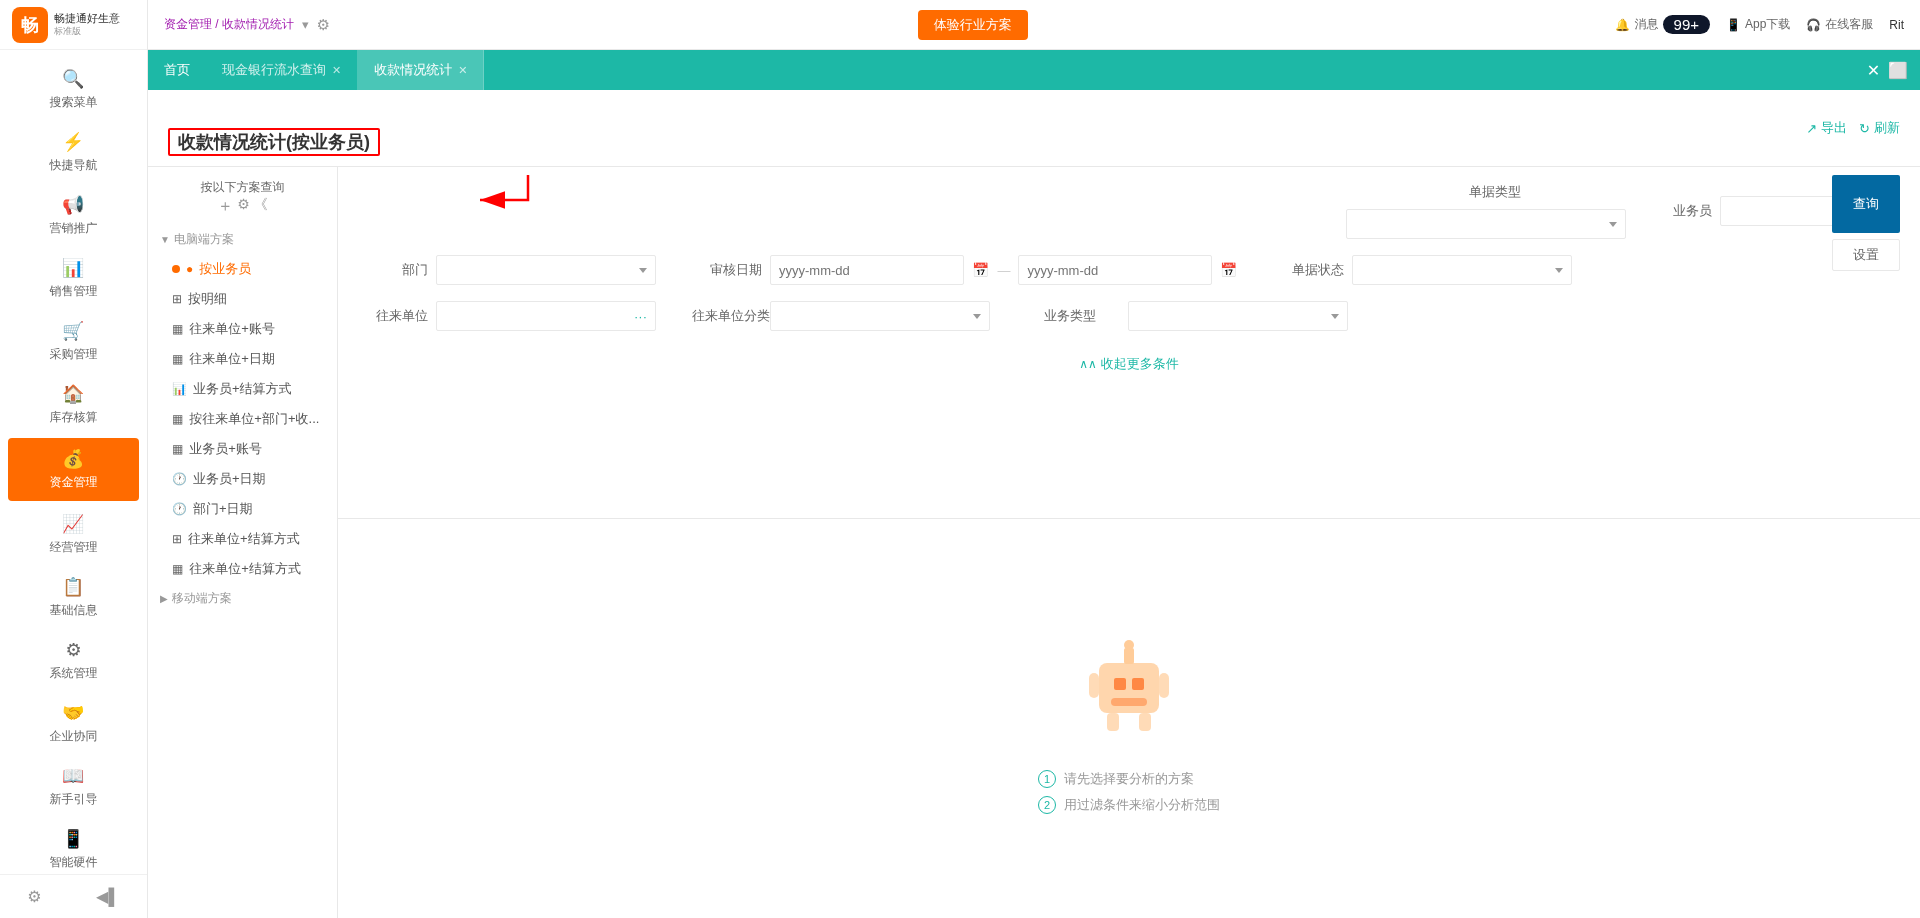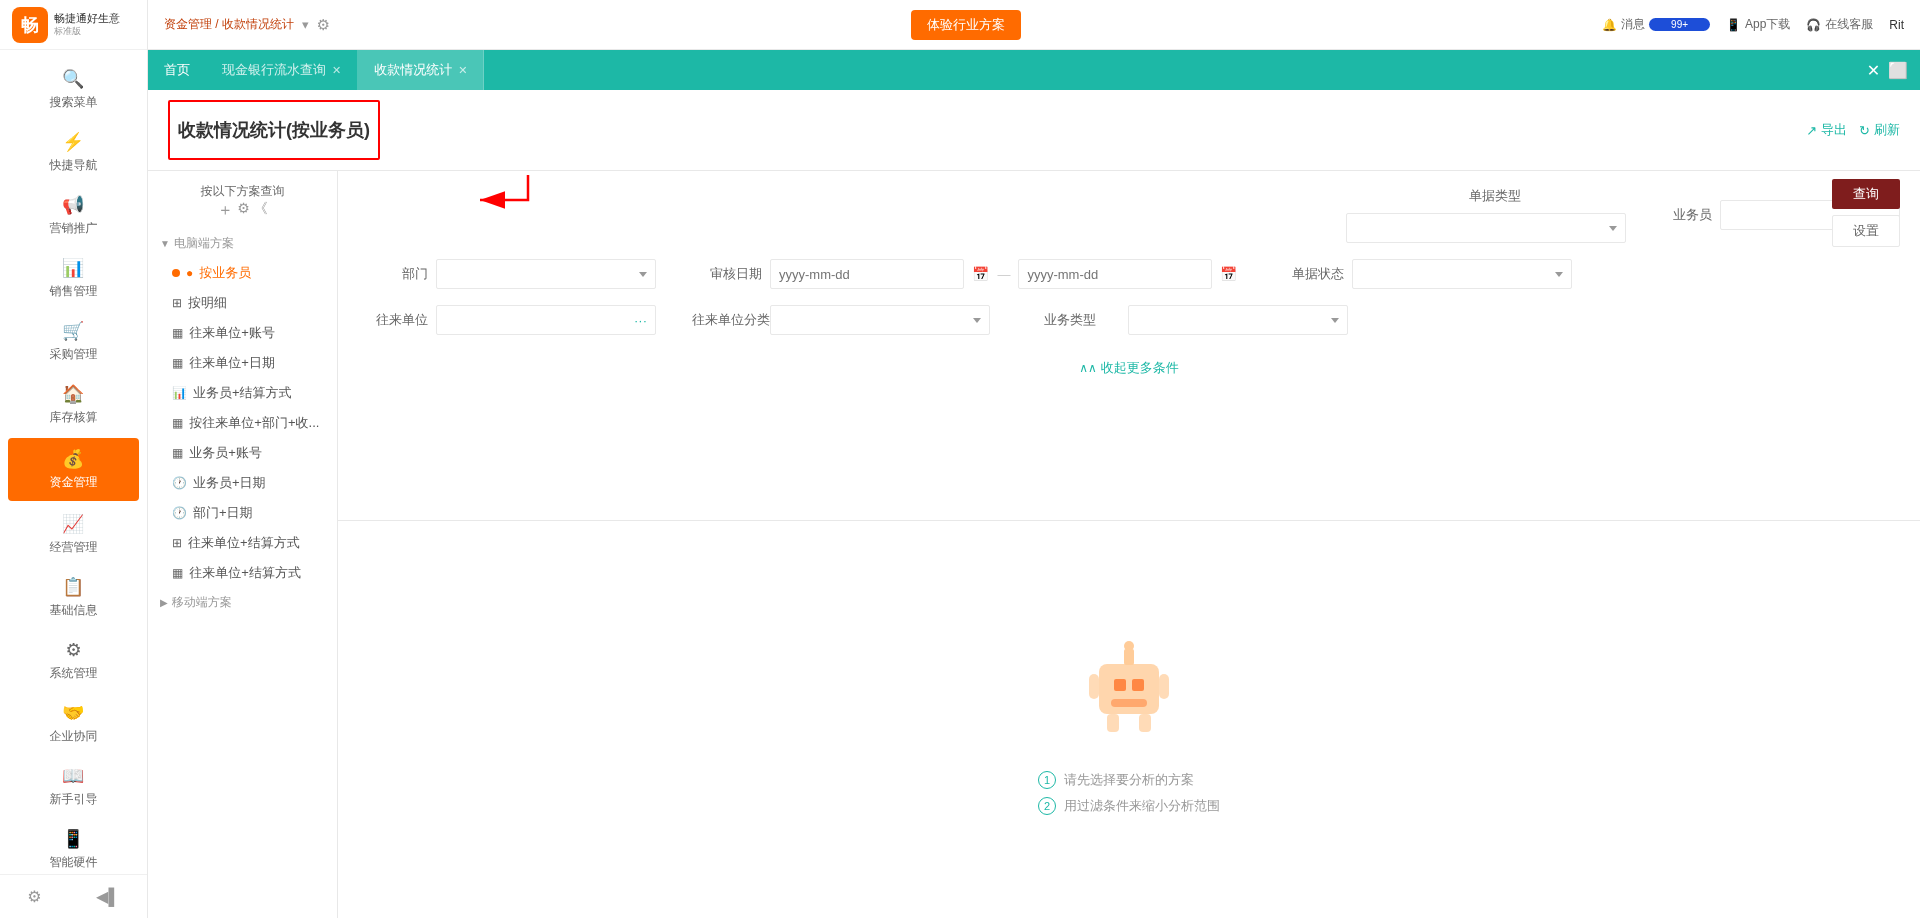--- a/index.html
+++ b/index.html
@@ -14,40 +14,40 @@
     .sidebar-nav { flex: 1; overflow-y: auto; padding: 8px 0; }
     .nav-item { display: flex; flex-direction: column; align-items: center; padding: 10px 0; cursor: pointer; color: #666; font-size: 12px; gap: 4px; }
     .nav-item .nav-icon { font-size: 18px; }
     .nav-item.active-bg { background: #ff6b00; color: white; border-radius: 4px; margin: 2px 8px; }
     .sidebar-bottom { padding: 12px 0; border-top: 1px solid #f0f0f0; display: flex; justify-content: space-around; align-items: center; }
     .sidebar-bottom-icon { color: #999; font-size: 16px; cursor: pointer; }
 
     
     .top-header { height: 50px; background: #fff; display: flex; align-items: center; justify-content: space-between; padding: 0 16px; border-bottom: 1px solid #e8e8e8; }
     .header-left { display: flex; align-items: center; gap: 8px; }
-    .breadcrumb-item { color: #c2410c; font-size: 12px; }
+    .breadcrumb-item { color: #a21caf; font-size: 12px; }
     .header-center { }
     .trial-btn { background: #ff6b00; color: white; border: none; padding: 6px 16px; border-radius: 4px; cursor: pointer; font-size: 13px; }
     .header-right { display: flex; align-items: center; gap: 16px; font-size: 12px; color: #666; }
     .msg-badge { position: relative; display: flex; align-items: center; gap: 4px; cursor: pointer; }
     .header-right-item { display: flex; align-items: center; gap: 4px; cursor: pointer; color: #666; }
 
     
     .tab-bar { height: 40px; background: #1db8a6; display: flex; align-items: center; padding: 0 0; }
     .tab-item { height: 40px; display: flex; align-items: center; padding: 0 16px; font-size: 13px; cursor: pointer; color: rgba(255,255,255,0.8); gap: 6px; border-right: 1px solid rgba(255,255,255,0.2); }
     .tab-item.active { background: rgba(255,255,255,0.2); color: white; }
     .tab-item .tab-close { font-size: 11px; color: rgba(255,255,255,0.7); cursor: pointer; }
     .tab-home { color: white; padding: 0 16px; font-size: 13px; cursor: pointer; }
     .tab-bar-right { margin-left: auto; display: flex; align-items: center; gap: 8px; padding-right: 12px; }
     .tab-bar-btn { color: white; font-size: 16px; cursor: pointer; }
 
     
     .page-area { flex: 1; display: flex; flex-direction: column; background: #f5f5f5; }
     .page-header { background: white; padding: 10px 20px; display: flex; align-items: center; justify-content: space-between; border-bottom: 1px solid #e8e8e8; }
-    .page-title { font-size: 18px; font-weight: bold; color: #333; border: 2px solid #ff4444; padding: 16px 8px; border-radius: 2px; }
+    .page-title { font-size: 18px; font-weight: bold; color: #333; border: 2px solid #ff4444; padding: 0 8px; border-radius: 2px; margin-top: 28px; }
     .page-actions { display: flex; gap: 12px; align-items: center; }
     .action-btn { display: flex; align-items: center; gap: 4px; color: #1db8a6; font-size: 13px; cursor: pointer; }
 
     
     .content-area { flex: 1; display: flex; overflow: hidden; }
 
     
     .left-panel { width: 190px; background: white; border-right: 1px solid #e8e8e8; padding: 12px 0; flex-shrink: 0; }
     .panel-header { display: flex; align-items: center; justify-content: flex-end; padding: 0 12px 8px; flex-direction: column; }
     .panel-title { font-size: 12px; color: #666; }
@@ -67,21 +67,21 @@
     .date-tabs { display: flex; gap: 0; border: 1px solid #e8e8e8; border-radius: 2px; overflow: hidden; }
     .date-tab { padding: 3px 8px; font-size: 12px; cursor: pointer; color: #666; border-right: 1px solid #e8e8e8; background: white; }
     .date-tab:last-child { border-right: none; }
     .date-tab.active { background: #ff6b00; color: white; }
     .date-range { display: flex; align-items: center; gap: 4px; font-size: 12px; color: #666; margin-left: 4px; }
     .filter-select { min-width: 200px; height: 30px; border: 1px solid #e8e8e8; border-radius: 2px; display: flex; align-items: center; justify-content: space-between; padding: 0 8px; cursor: pointer; background: white; font-size: 13px; color: #999; }
     .filter-select-wide { min-width: 280px; }
     .filter-input { height: 30px; border: 1px solid #e8e8e8; border-radius: 2px; padding: 0 8px; font-size: 13px; color: #ccc; min-width: 140px; outline: none; }
     .filter-dash { color: #ccc; }
     .filter-calendar { color: #ccc; cursor: pointer; font-size: 14px; }
-    .query-btn { background: #7f1d1d; color: white; border: none; padding: 6px 20px; border-radius: 2px; cursor: pointer; font-size: 13px; }
+    .query-btn { background: #0369a1; color: white; border: none; padding: 20px 20px; border-radius: 2px; cursor: pointer; font-size: 13px; }
     .set-btn { background: white; color: #666; border: 1px solid #e8e8e8; padding: 6px 20px; border-radius: 2px; cursor: pointer; font-size: 13px; }
     .collapse-btn { text-align: center; padding: 8px 0; margin-top: 8px; }
     .collapse-link { color: #1db8a6; cursor: pointer; font-size: 13px; display: flex; align-items: center; justify-content: center; gap: 4px; }
 
     
     .empty-area { flex: 1; display: flex; flex-direction: column; align-items: center; justify-content: center; background: white; border-top: 1px solid #e8e8e8; padding: 40px; }
     .empty-text { color: #999; font-size: 13px; display: flex; flex-direction: column; gap: 8px; }
     .empty-text-item { display: flex; align-items: center; gap: 8px; }
     .step-num { width: 18px; height: 18px; border-radius: 50%; border: 1px solid #1db8a6; color: #1db8a6; font-size: 11px; display: flex; align-items: center; justify-content: center; flex-shrink: 0; }
 
@@ -172,21 +172,21 @@
       <span style="color:#999;cursor:pointer;">▾</span>
       <span style="color:#999;cursor:pointer;font-size:15px;">⚙</span>
     </div>
     <div class="header-center">
       <button class="trial-btn">体验行业方案</button>
     </div>
     <div class="header-right">
       <div class="msg-badge header-right-item">
         <span>🔔</span>
         <span>消息</span>
-        <span style="background:#1d4ed8;color:white;border-radius:10px;padding:1px 22px;font-size:10px;">99+</span>
+        <span style="background:#0f172a;color:white;border-radius:10px;padding:1px 11px;font-size:15px;">99+</span>
       </div>
       <div class="header-right-item">
         <span>📱</span>
         <span>App下载</span>
       </div>
       <div class="header-right-item">
         <span>🎧</span>
         <span>在线客服</span>
       </div>
       <div class="header-right-item">

